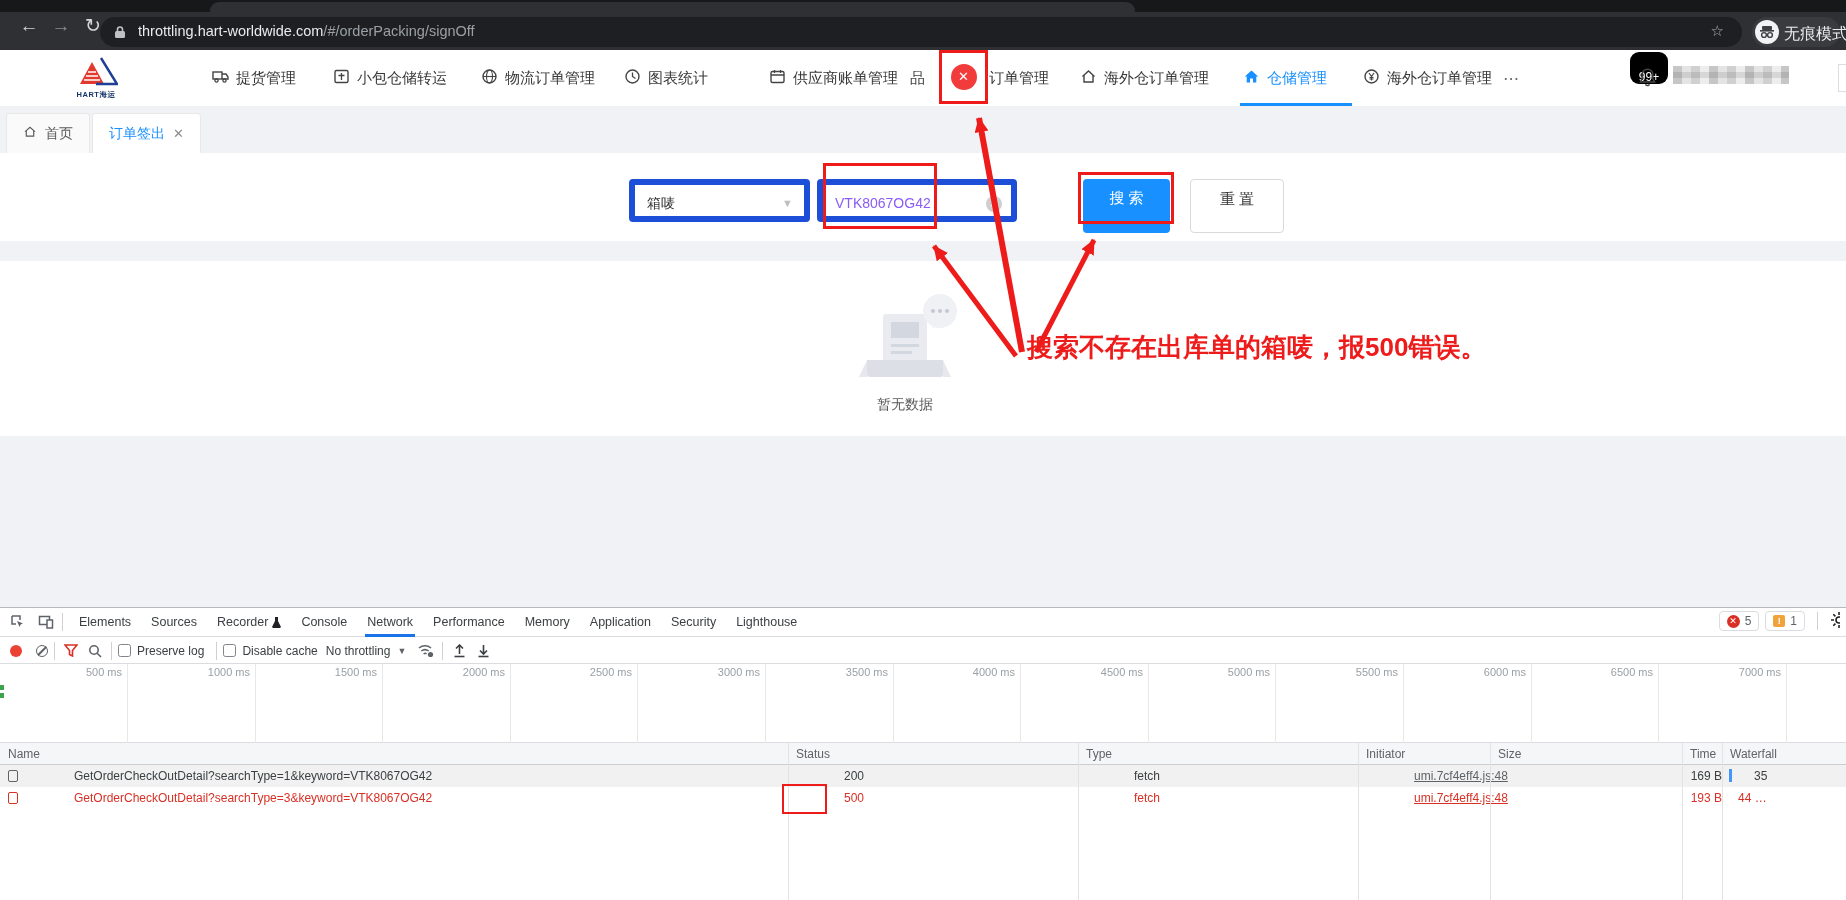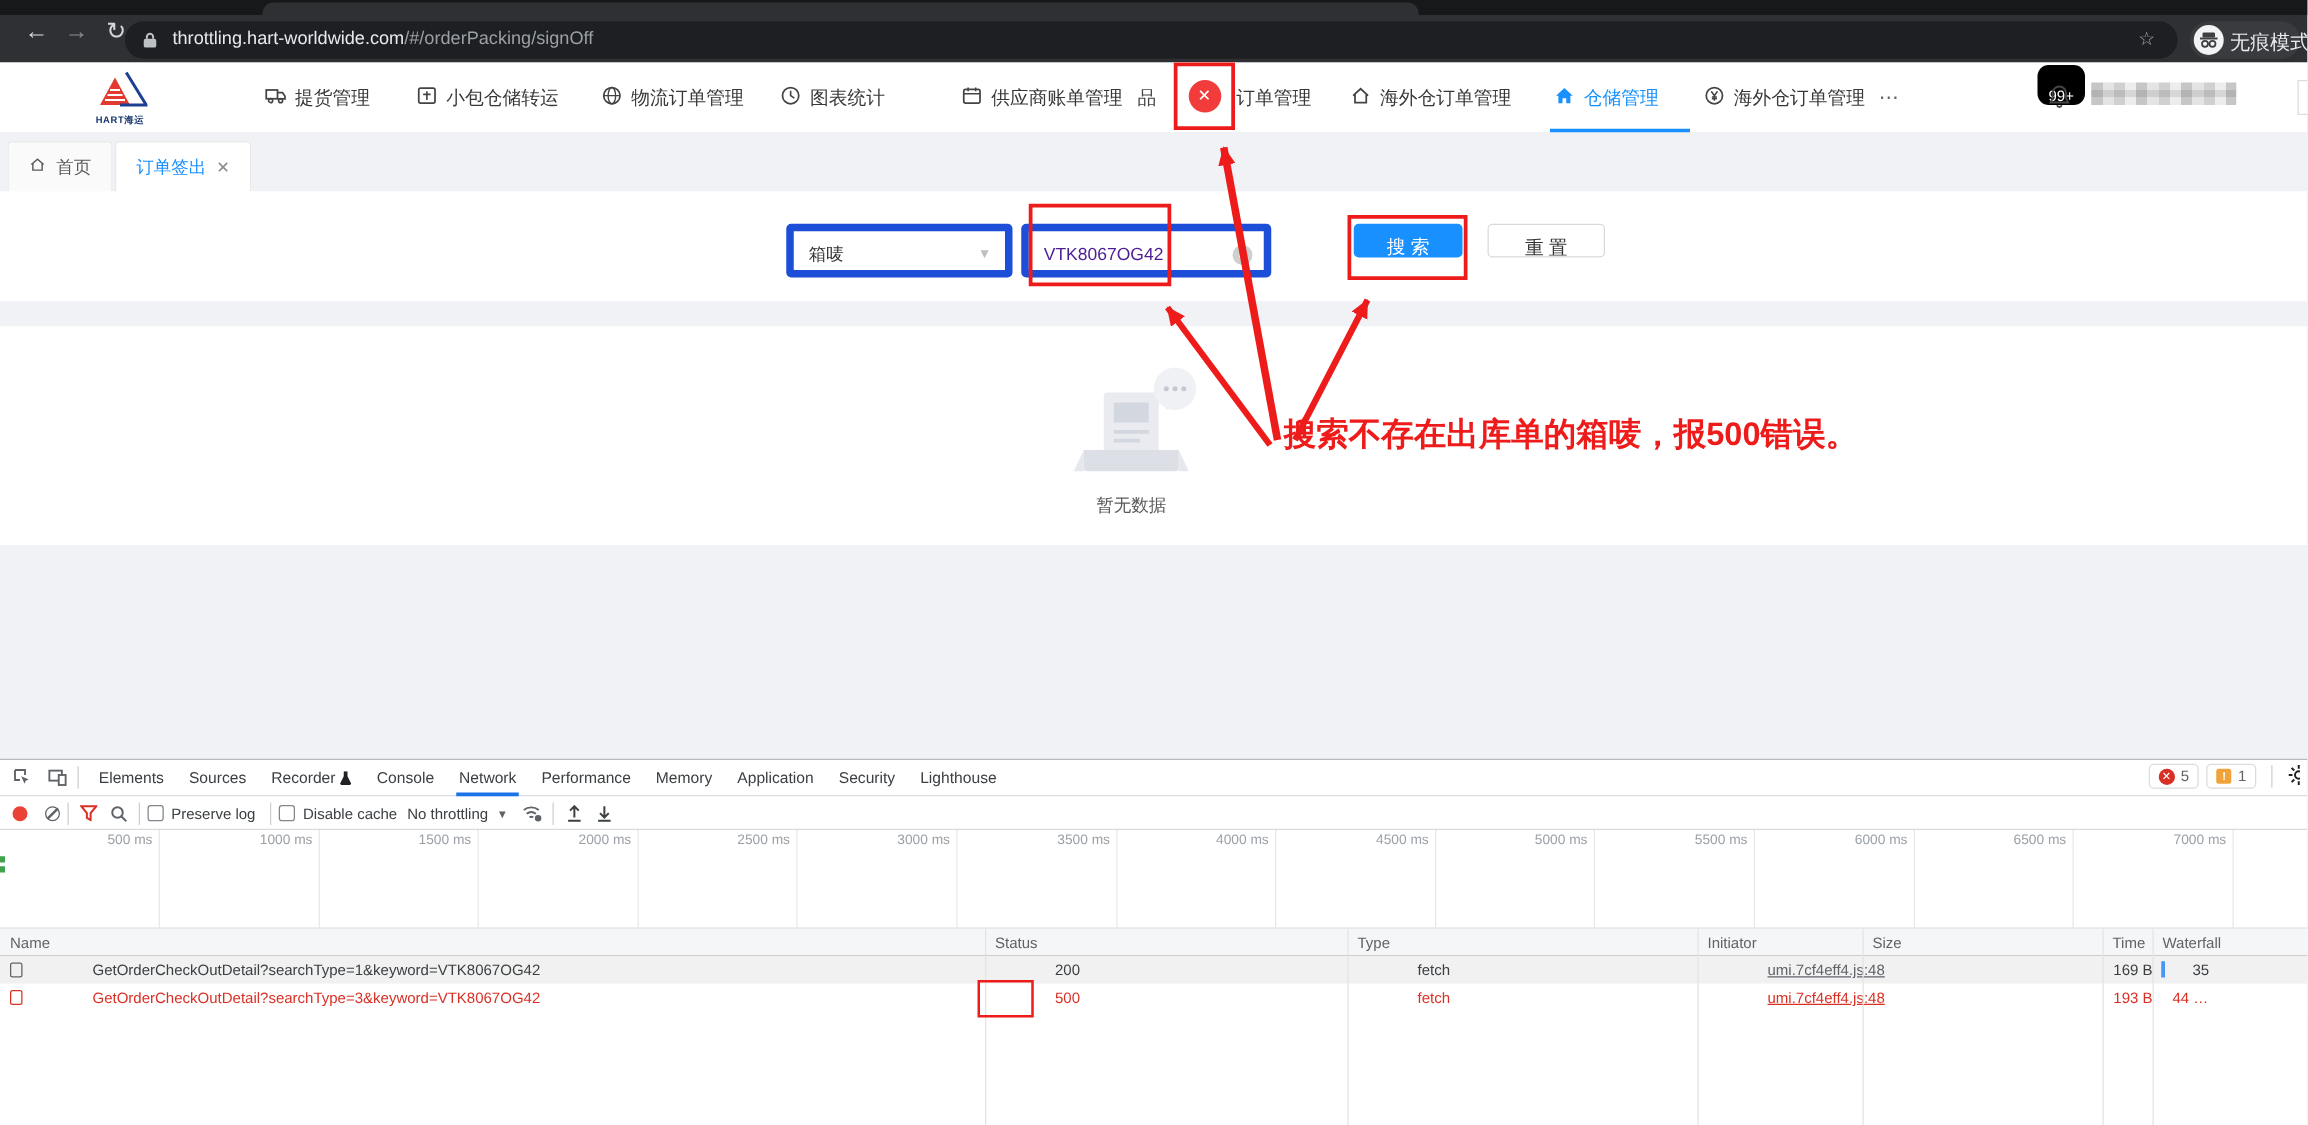--- a/index.html
+++ b/index.html
@@ -47,23 +47,23 @@
   .ptab .close-x { color:#8c8c8c; font-size:13px; }
 
   
   .band-form { position:absolute; left:0; top:153px; width:1846px; height:88px; background:#fff; }
   .band-main { position:absolute; left:0; top:261px; width:1846px; height:175px; background:#fff; }
 
   .ctrl { position:absolute; top:26px; height:43px; border:6px solid #1d4ed8; border-radius:4px; background:#fff; font-size:14px; color:#333; }
   .sel { left:629px; width:181px; line-height:36px; padding:0 12px; }
   .sel .chev { position:absolute; right:11px; top:0; color:#bfbfbf; font-size:11px; }
   .inp { left:817px; width:200px; }
-  .inp input { border:none; outline:none; width:150px; height:36px; margin-left:12px; font-size:14px; color:#4c1d95; font-family:inherit; background:transparent; }
+  .inp input { border:none; outline:none; width:150px; height:36px; margin-left:12px; font-size:14px; color:#8b5cf6; font-family:inherit; background:transparent; }
   .clear-circ { position:absolute; right:9px; top:11px; width:16px; height:16px; border-radius:50%; background:#cfcfcf; color:#fff; font-size:10px; line-height:16px; text-align:center; }
-  .btn { position:absolute; top:26px; height:27px; border-radius:4px; font-size:15px; text-align:center; line-height:38px; }
+  .btn { position:absolute; top:26px; height:54px; border-radius:4px; font-size:15px; text-align:center; line-height:38px; }
   .btn-search { left:1083px; width:87px; background:#1890ff; color:#fff; }
   .btn-reset  { left:1190px; width:94px; background:#fff; color:#333; border:1px solid #d9d9d9; }
 
   
   .empty { position:absolute; left:805px; top:15px; width:200px; height:150px; }
   .bubble { position:absolute; left:118px; top:18px; width:34px; height:34px; border-radius:50%; background:#f0f1f5; }
   .bubble i { position:absolute; top:15px; width:4px; height:4px; border-radius:50%; background:#c4c8d2; }
   .bubble .tail { position:absolute; left:4px; top:28px; width:0; height:0; border:6px solid transparent; border-top-color:#f0f1f5; transform:rotate(25deg); }
   .doc { position:absolute; left:78px; top:38px; width:44px; height:52px; background:#e9ebf1; border-radius:3px; }
   .doc .thumb { position:absolute; left:8px; top:8px; width:28px; height:16px; background:#d3d7e0; }

